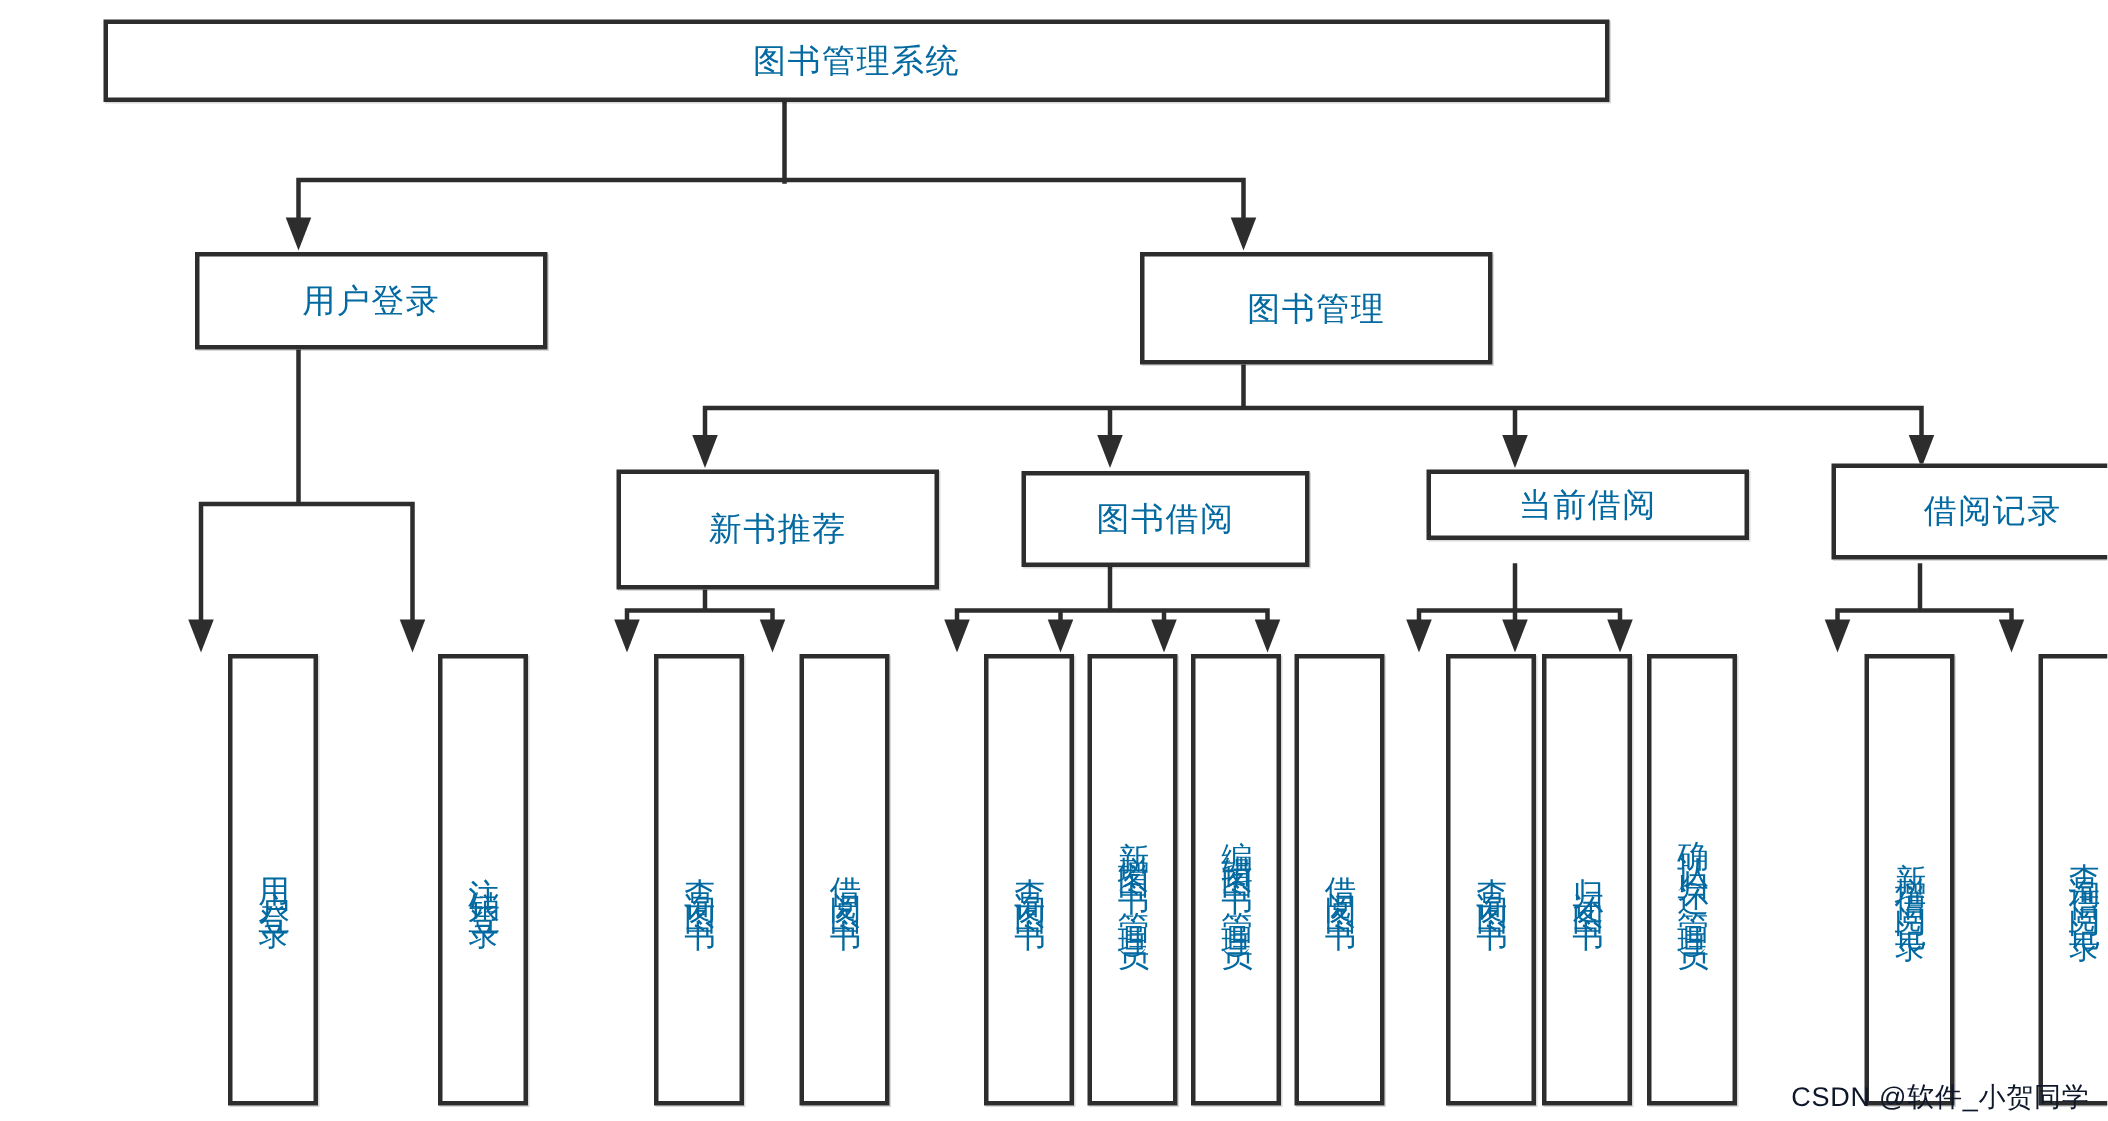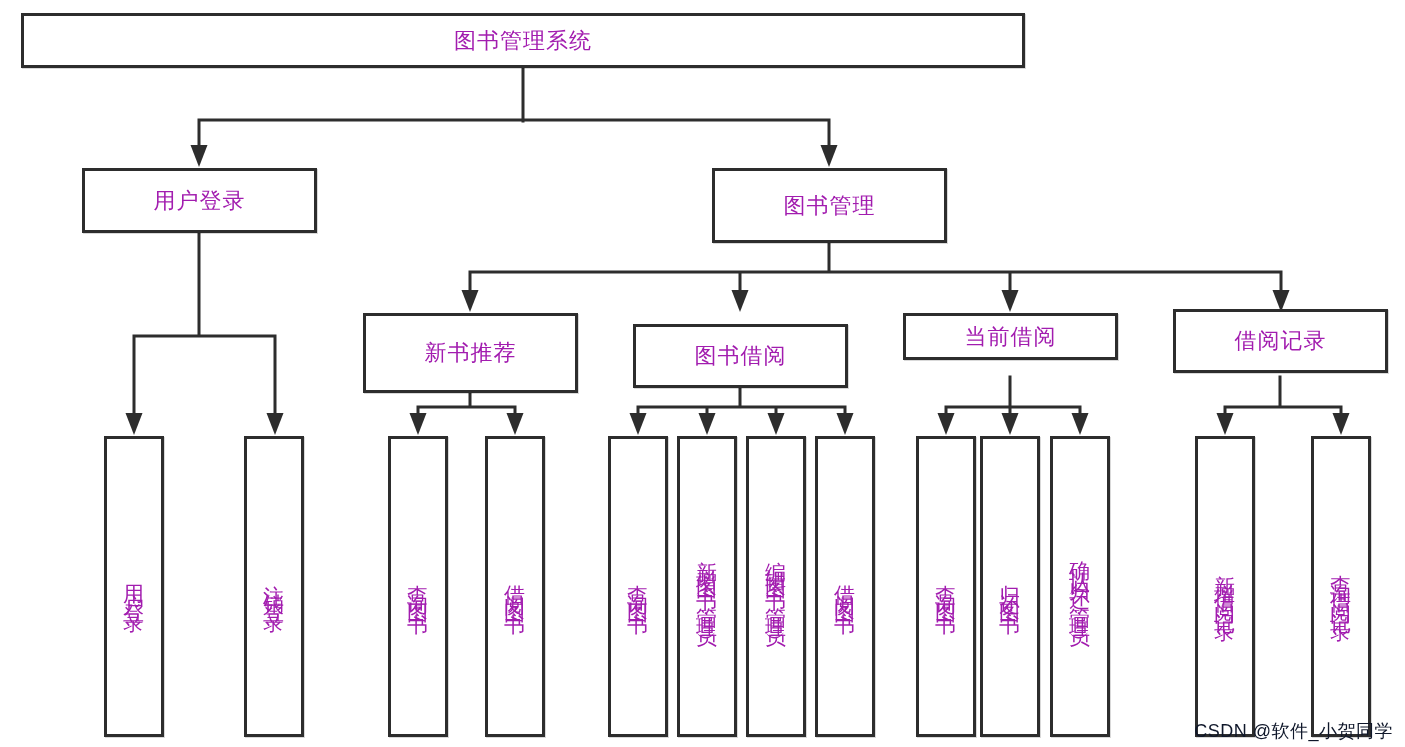--- a/index.html
+++ b/index.html
@@ -16,38 +16,39 @@
   .connectors polygon { fill: #2d2d2d; }
   .node {
     position: absolute;
     box-sizing: border-box;
     background: #ffffff;
     border: 3px solid #2d2d2d;
     box-shadow: 1px 1px 0 rgba(0,0,0,0.15);
     display: flex;
     align-items: center;
     justify-content: center;
-    color: #a21caf;
+    color: #0369a1;
     font-size: 22px;
     letter-spacing: 1px;
     z-index: 2;
+    margin-left: 48px;
   }
   .leaf span {
     writing-mode: vertical-lr;
     text-orientation: mixed;
     font-size: 21px;
     letter-spacing: 0.45em;
     line-height: 1.2;
   }
   
   .n-root { left: 21px;   top: 13px;  width: 1004px; height: 55px; }
   .n-l2a  { left: 82px;   top: 168px; width: 235px;  height: 65px; }
   .n-l2b  { left: 712px;  top: 168px; width: 235px;  height: 75px; }
   .n-l3a  { left: 363px;  top: 313px; width: 215px;  height: 80px; }
-  .n-l3b  { left: 633px;  top: 324px; width: 215px;  height: 64px; }
+  .n-l3b  { left: 633px;  top: 314px; width: 192px;  height: 64px; }
   .n-l3c  { left: 903px;  top: 313px; width: 215px;  height: 47px; }
   .n-l3d  { left: 1173px; top: 309px; width: 215px;  height: 64px; }
   .leaf   { top: 436px; width: 60px; height: 301px; }
   .lf1  { left: 104px; }  .lf2  { left: 244px; }
   .lf3  { left: 388px; }  .lf4  { left: 485px; }
   .lf5  { left: 608px; }  .lf6  { left: 677px; }
   .lf7  { left: 746px; }  .lf8  { left: 815px; }
   .lf9  { left: 916px; }  .lf10 { left: 980px; } .lf11 { left: 1050px; }
   .lf12 { left: 1195px; } .lf13 { left: 1311px; }
   .watermark {

